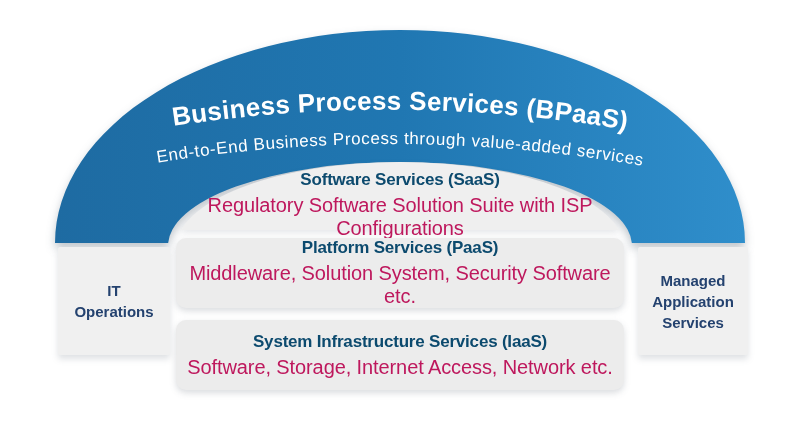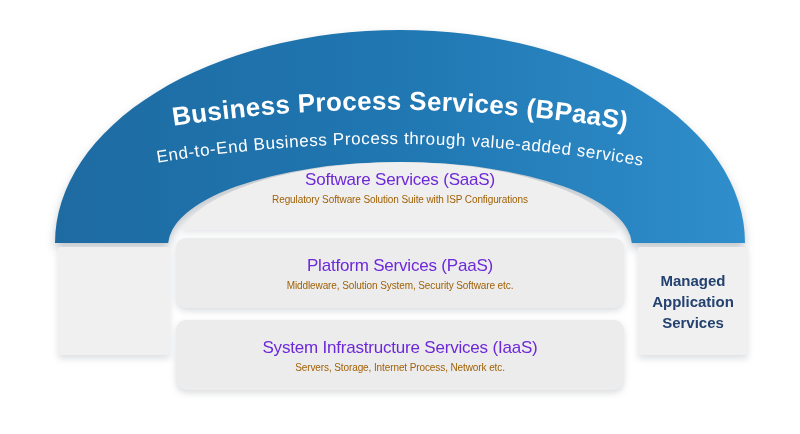--- a/index.html
+++ b/index.html
@@ -8,22 +8,22 @@
     background:#ffffff;
     font-family:"Liberation Sans", sans-serif;
   }
   .stage svg{position:absolute;left:0;top:0;}
   .arch-shadow{filter:drop-shadow(0 5px 5px rgba(40,60,80,.30));}
   .dome-shadow{filter:drop-shadow(0 3px 3px rgba(40,60,80,.12));}
   .arch-title{font:700 26px "Liberation Sans", sans-serif;fill:#ffffff;letter-spacing:.3px;}
   .arch-subtitle{font:400 17px "Liberation Sans", sans-serif;fill:#ffffff;letter-spacing:.6px;}
 
   .layer-text,.box,.panel{position:absolute;box-sizing:border-box;text-align:center;}
-  .layer-title{font-weight:400;font-size:17px;color:#6d28d9;letter-spacing:-.2px;}
-  .layer-subtitle{font-size:10px;color:#a16207;margin-top:4px;letter-spacing:-.1px;}
+  .layer-title{font-weight:700;font-size:17px;color:#0c4a6e;letter-spacing:-.2px;}
+  .layer-subtitle{font-size:20px;color:#be185d;margin-top:4px;letter-spacing:-.1px;}
 
   .layer-text{left:176px;top:170px;width:448px;}
 
   .box{
     left:176px;width:448px;height:70px;border-radius:10px;
     background:#ececec;box-shadow:0 3px 6px rgba(110,120,130,.25);
     display:flex;flex-direction:column;justify-content:center;
   }
   .box.paas{top:238px;align-items:center;}
   .box.iaas{top:320px;text-align:center;}
@@ -81,24 +81,26 @@
     <div class="layer-subtitle">Regulatory Software Solution Suite with ISP Configurations</div>
   </div>
 
   <div class="box paas">
     <div class="layer-title">Platform Services (PaaS)</div>
     <div class="layer-subtitle">Middleware, Solution System, Security Software etc.</div>
   </div>
 
   <div class="box iaas">
     <div class="layer-title">System Infrastructure Services (IaaS)</div>
-    <div class="layer-subtitle">Servers, Storage, Internet Process, Network etc.</div>
+    <div class="layer-subtitle">Software, Storage, Internet Access, Network etc.</div>
   </div>
 
   <div class="panel left">
+    <span>IT</span>
+    <span>Operations</span>
   </div>
 
   <div class="panel right">
     <span>Managed</span>
     <span>Application</span>
     <span>Services</span>
   </div>
 
 </div>
 

